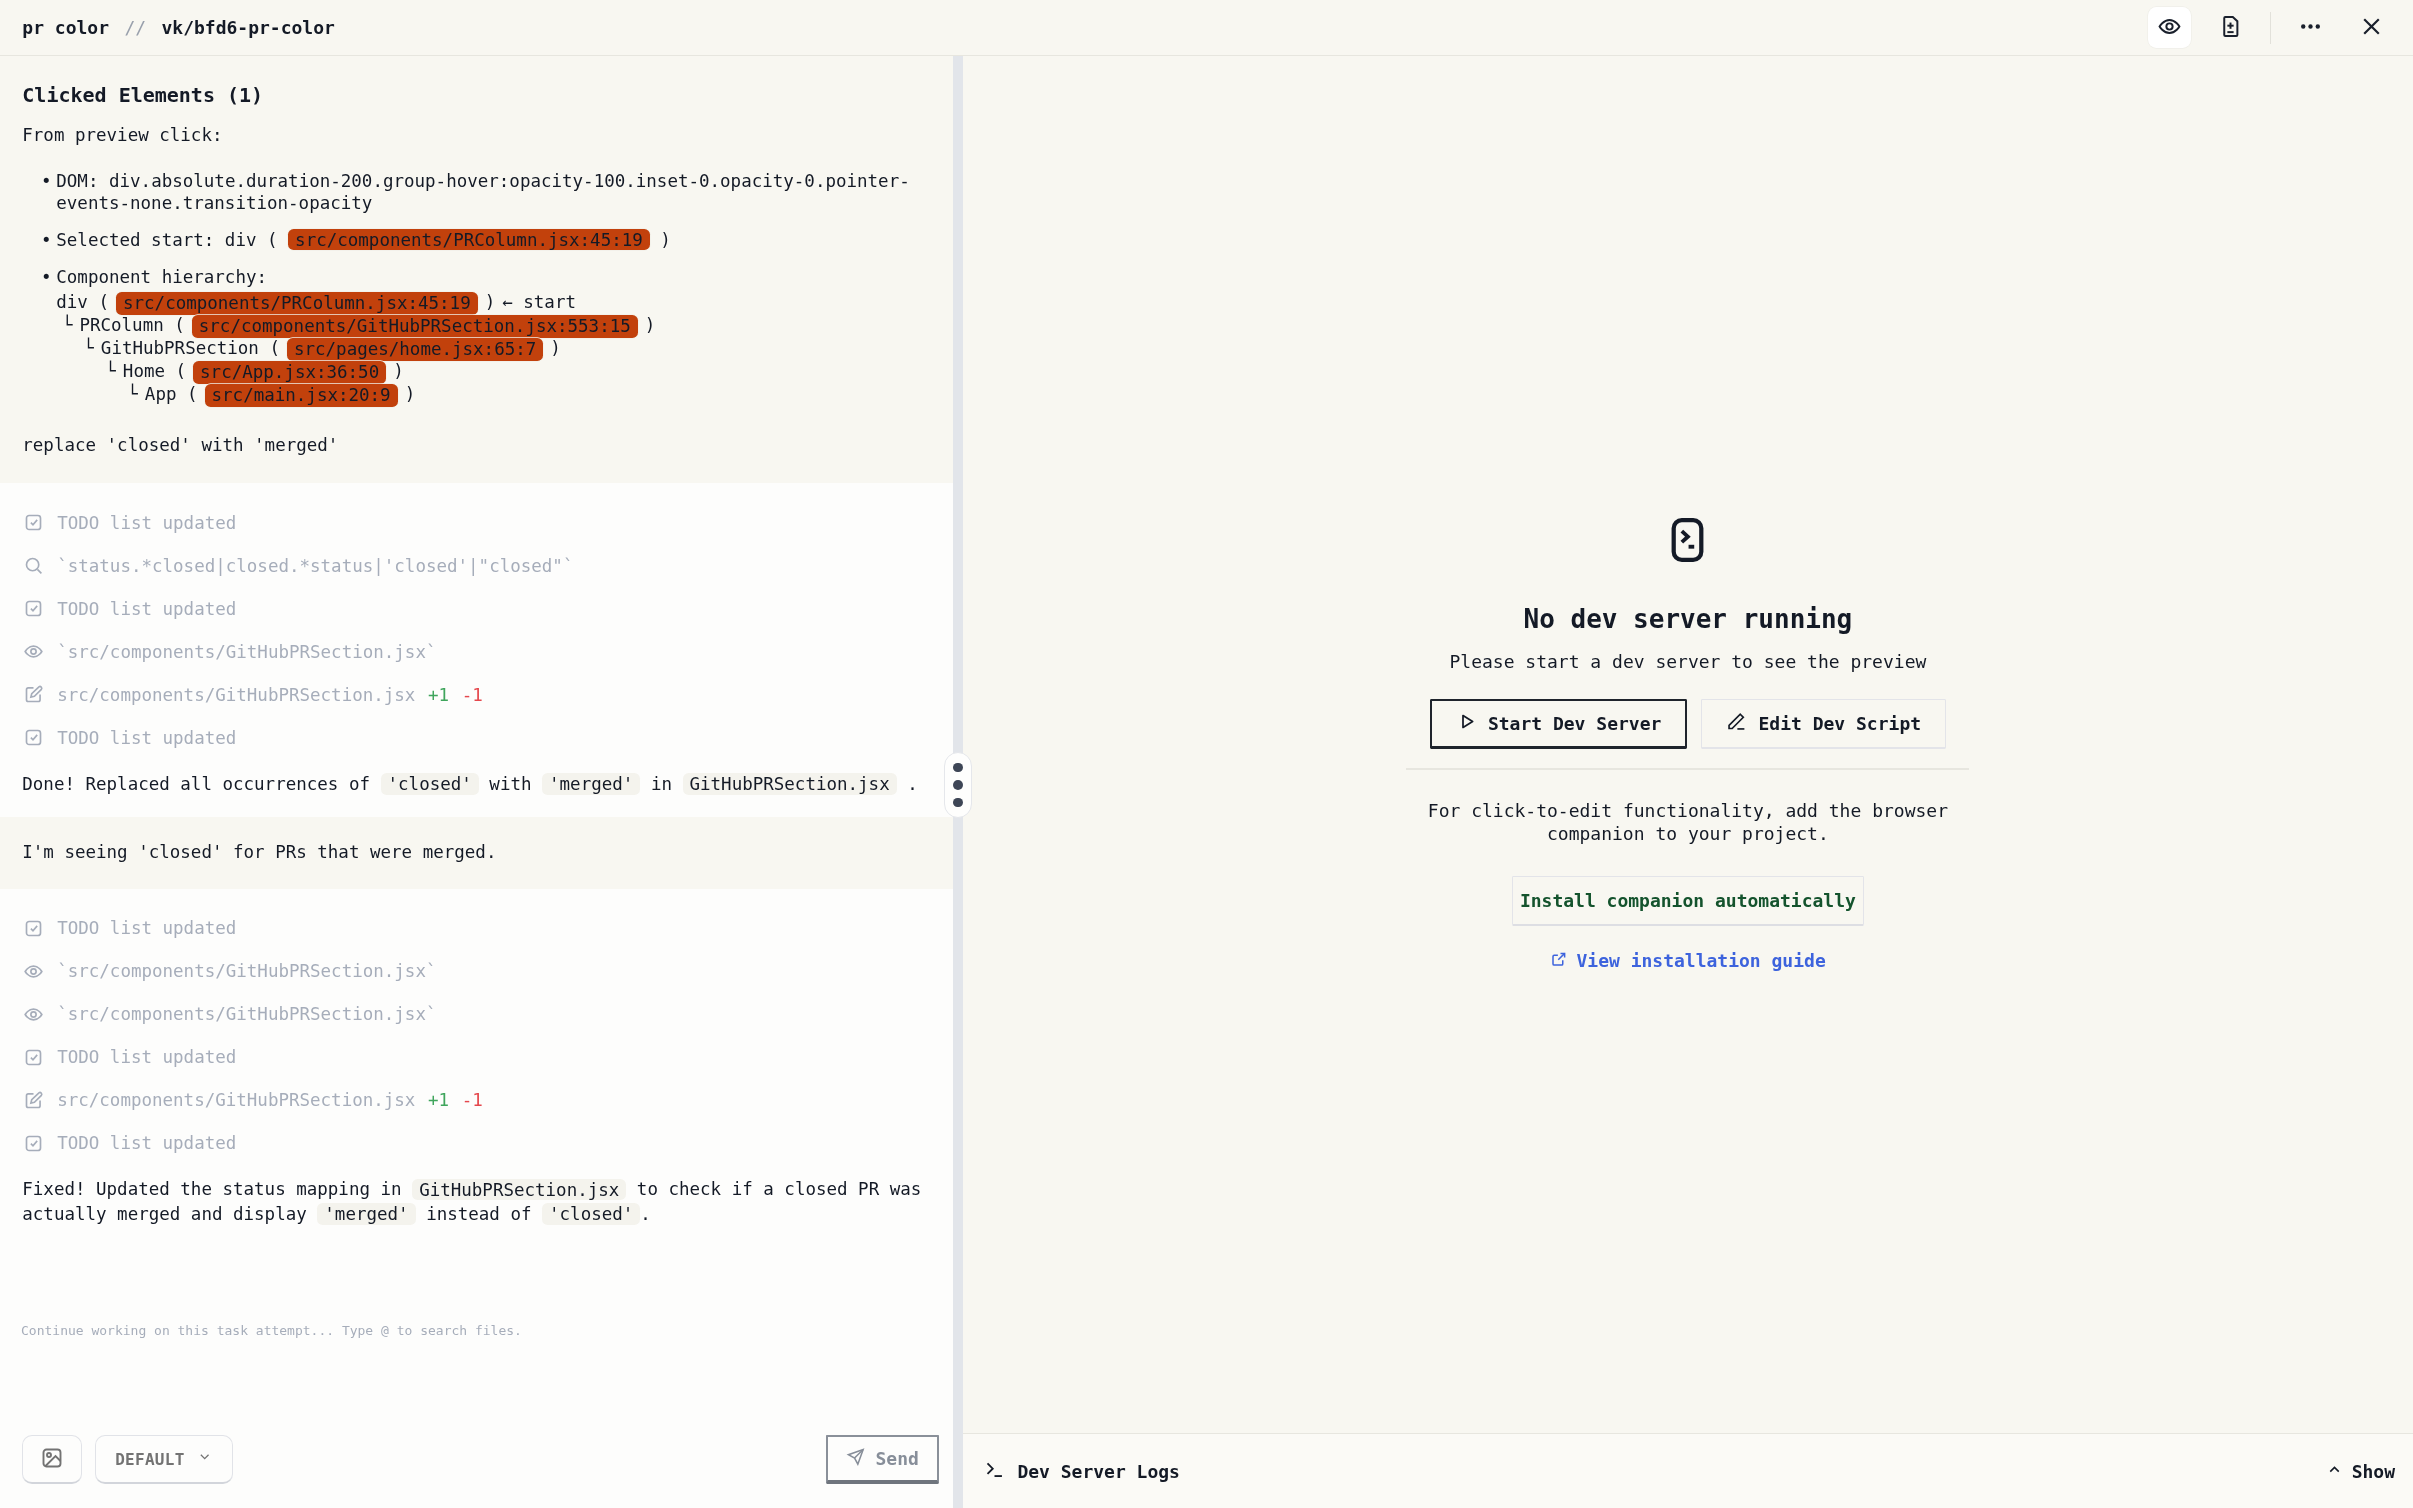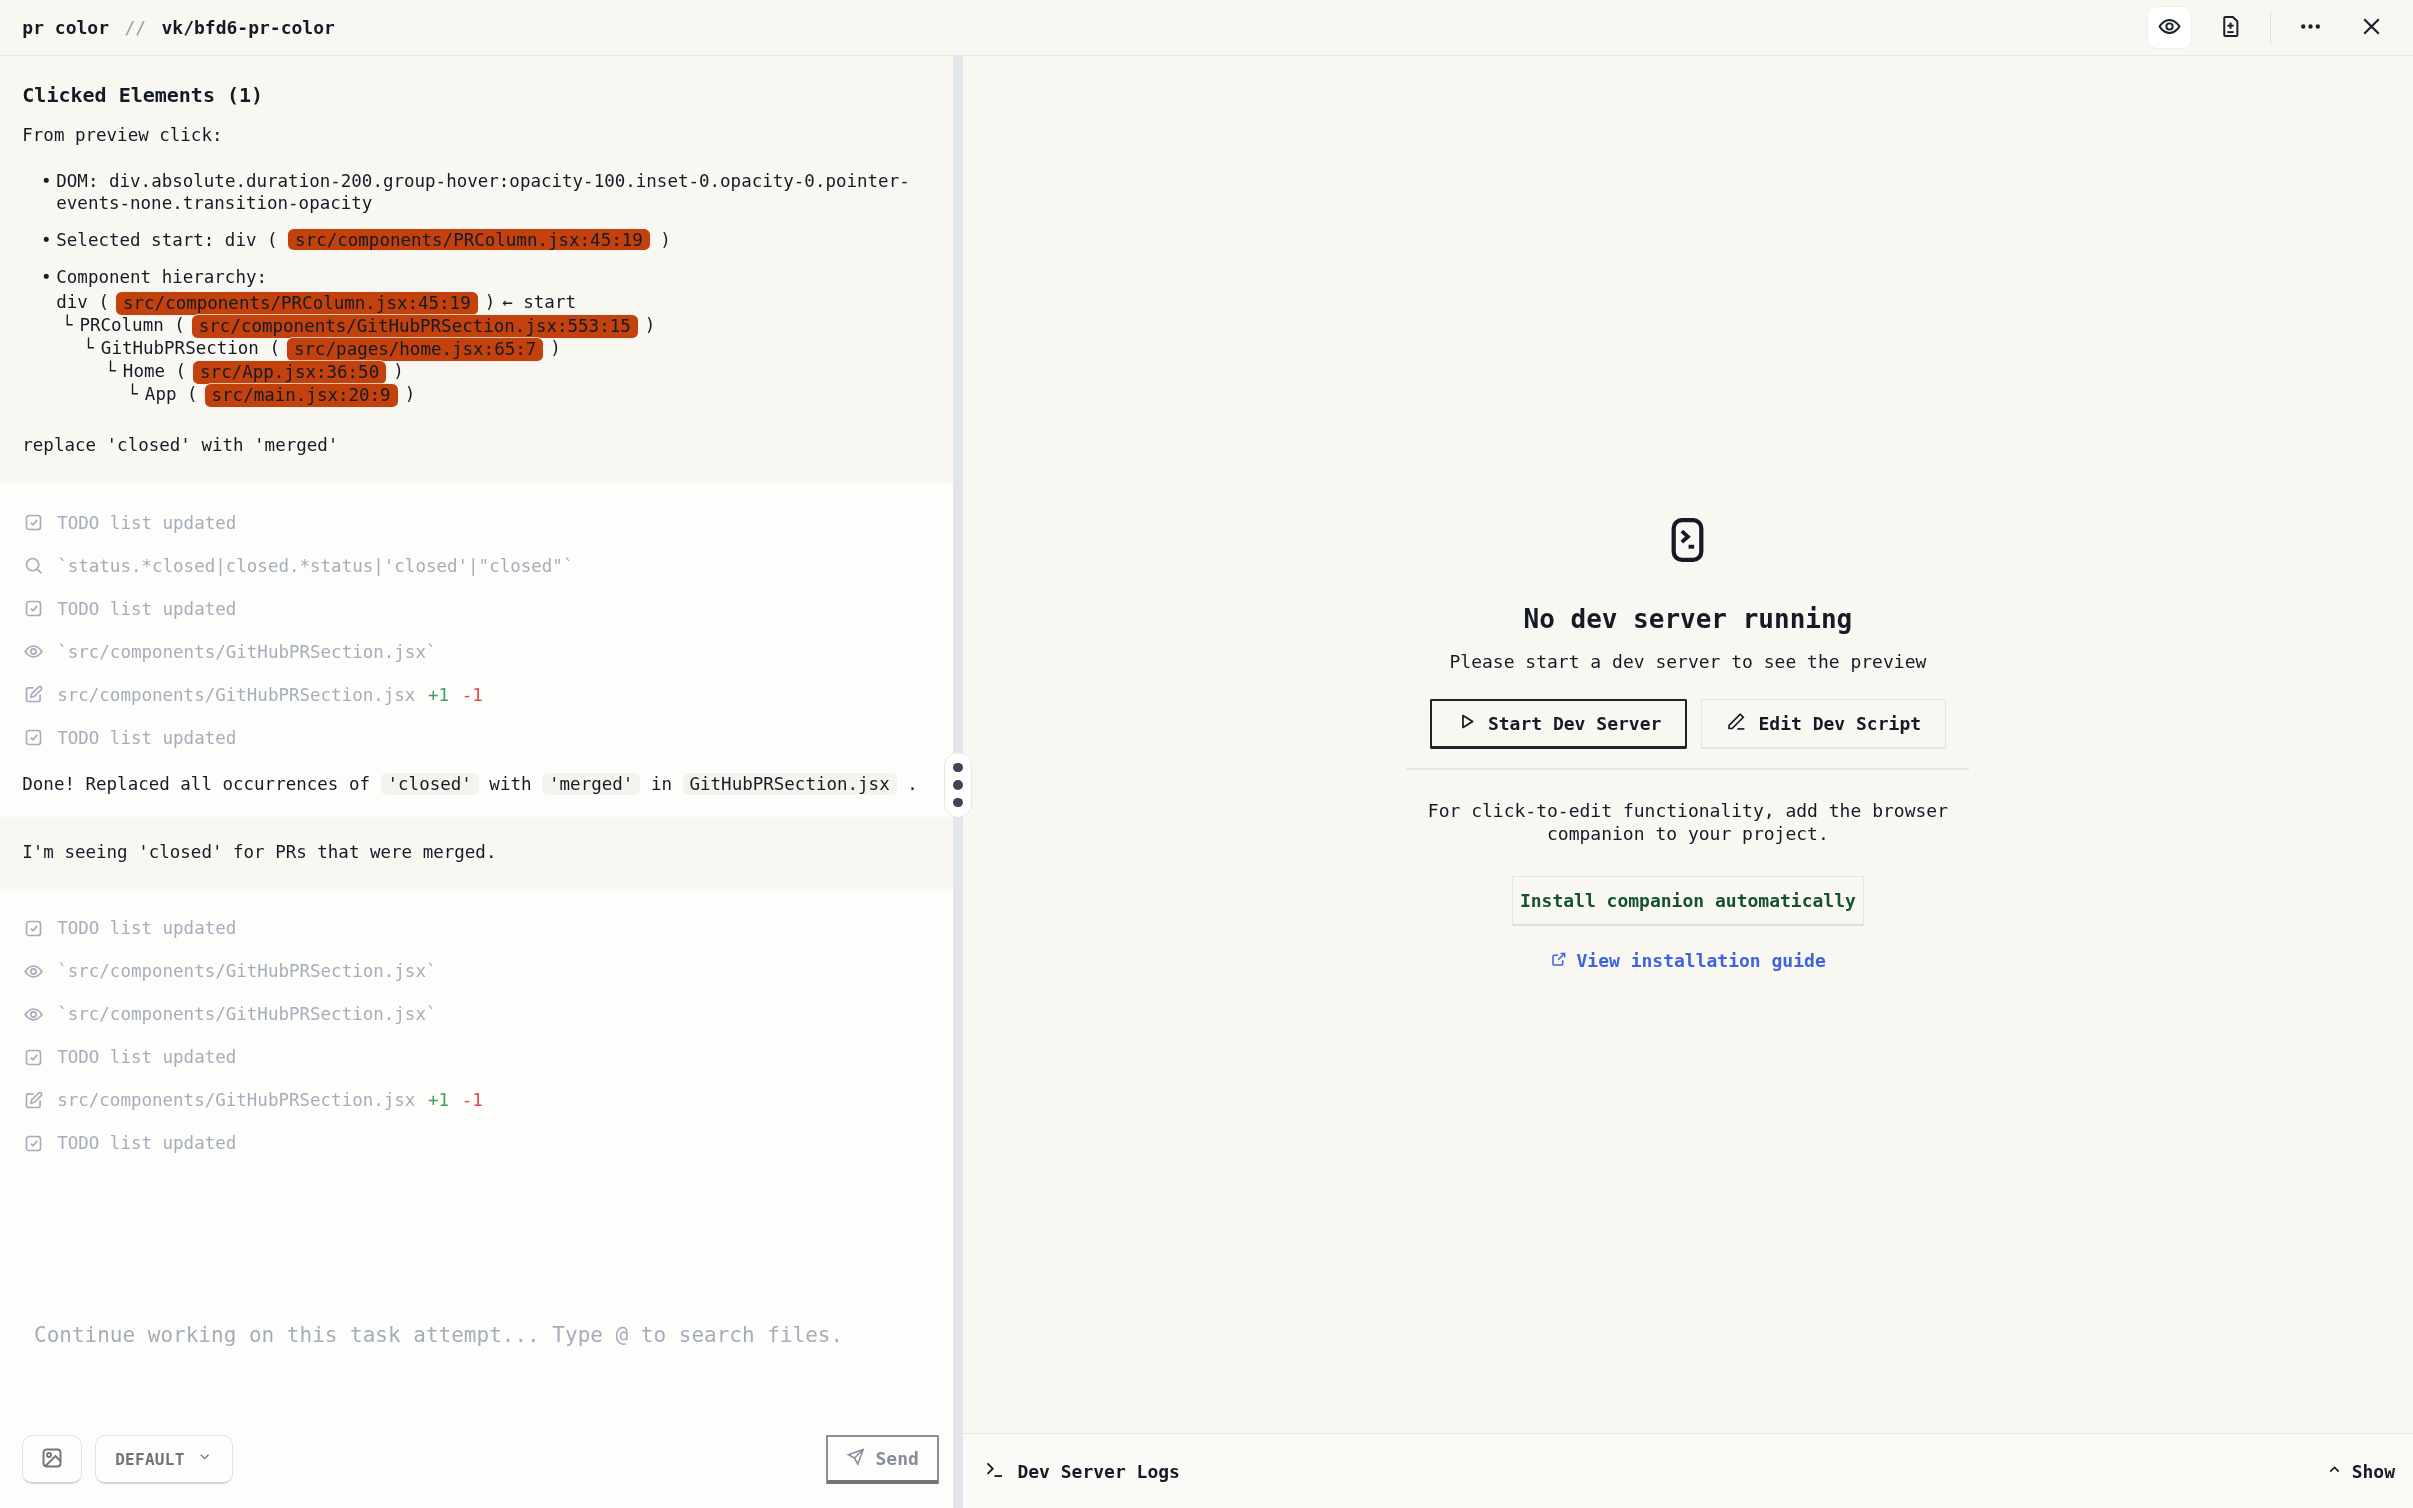--- a/index.html
+++ b/index.html
@@ -48,21 +48,21 @@
 
   .assistant { padding:7px 24px 21px 22.3px; line-height:24.4px; }
   .user-block.small { padding:25px 24px 26.5px 22.3px; }
 
   .todos-row { flex:0 0 59px; border-top:1.4px solid #E9E8E1; border-bottom:1.4px solid #E9E8E1;
                display:flex; align-items:center; justify-content:space-between; padding:0 21px 0 21.6px;
                font-size:18px; font-weight:700; cursor:pointer; background:#FDFDFC; }
   .todos-row svg { width:18px; height:18px; }
 
   .composer { flex:0 0 221px; display:flex; flex-direction:column; background:#FDFDFC; }
-  .composer-input { flex:1; padding:36px 24px 0 34px; color:#A6ADBA; font-size:21px; cursor:text; }
+  .composer-input { flex:1; padding:36px 24px 0 21px; color:#A6ADBA; font-size:13px; cursor:text; }
   .composer-controls { display:flex; align-items:center; padding:0 14px 24px 22.3px; }
   .ctrl-btn { height:49px; background:#FDFDFC; border:1.4px solid #E1E3E8; border-bottom:2.8px solid #D2D5DB;
               border-radius:10px; display:flex; align-items:center; justify-content:center; cursor:pointer;
               color:#737373; font-family:inherit; }
   .image-btn { width:60px; }
   .image-btn svg { width:24px; height:24px; }
   .profile-btn { width:138px; margin-left:12.6px; gap:12.6px; font-size:16px; font-weight:600; letter-spacing:0.3px; }
   .profile-btn svg { width:15.4px; height:15.4px; }
   .send-btn { width:113px; margin-left:auto; gap:9.8px; font-size:18px; font-weight:600; color:#878E99;
               border:2.1px solid #8A9099; border-bottom:4.2px solid #6F757D; border-radius:1.4px; }
@@ -325,20 +325,21 @@
             <span class="ev-icon">
                 <svg viewBox="0 0 24 24" fill="none" stroke="currentColor" stroke-width="1.9">
                   <rect x="4" y="4" width="16" height="16" rx="3"></rect>
                   <path d="M9 12.2l2.4 2.4L16.2 9"></path>
                 </svg>
               </span>
             <span class="ev-text">TODO list updated</span>
           </div>
         </div>
 
+        <p class="assistant"><span>Fixed! Updated the status mapping in </span><span class="chip">GitHubPRSection.jsx</span><span> to check if a closed PR was actually merged and display </span><span class="chip">'merged'</span><span> instead of </span><span class="chip">'closed'</span><span>.</span></p>
 
       </div>
 
 
       <div class="composer">
         <div class="composer-input">Continue working on this task attempt... Type @ to search files.</div>
         <div class="composer-controls">
           <button class="ctrl-btn image-btn">
             <span><svg viewBox="0 0 24 24" fill="none" stroke="currentColor" stroke-width="1.9" width="24" height="24">
                   <rect x="3.5" y="3.5" width="17" height="17" rx="3"></rect>

